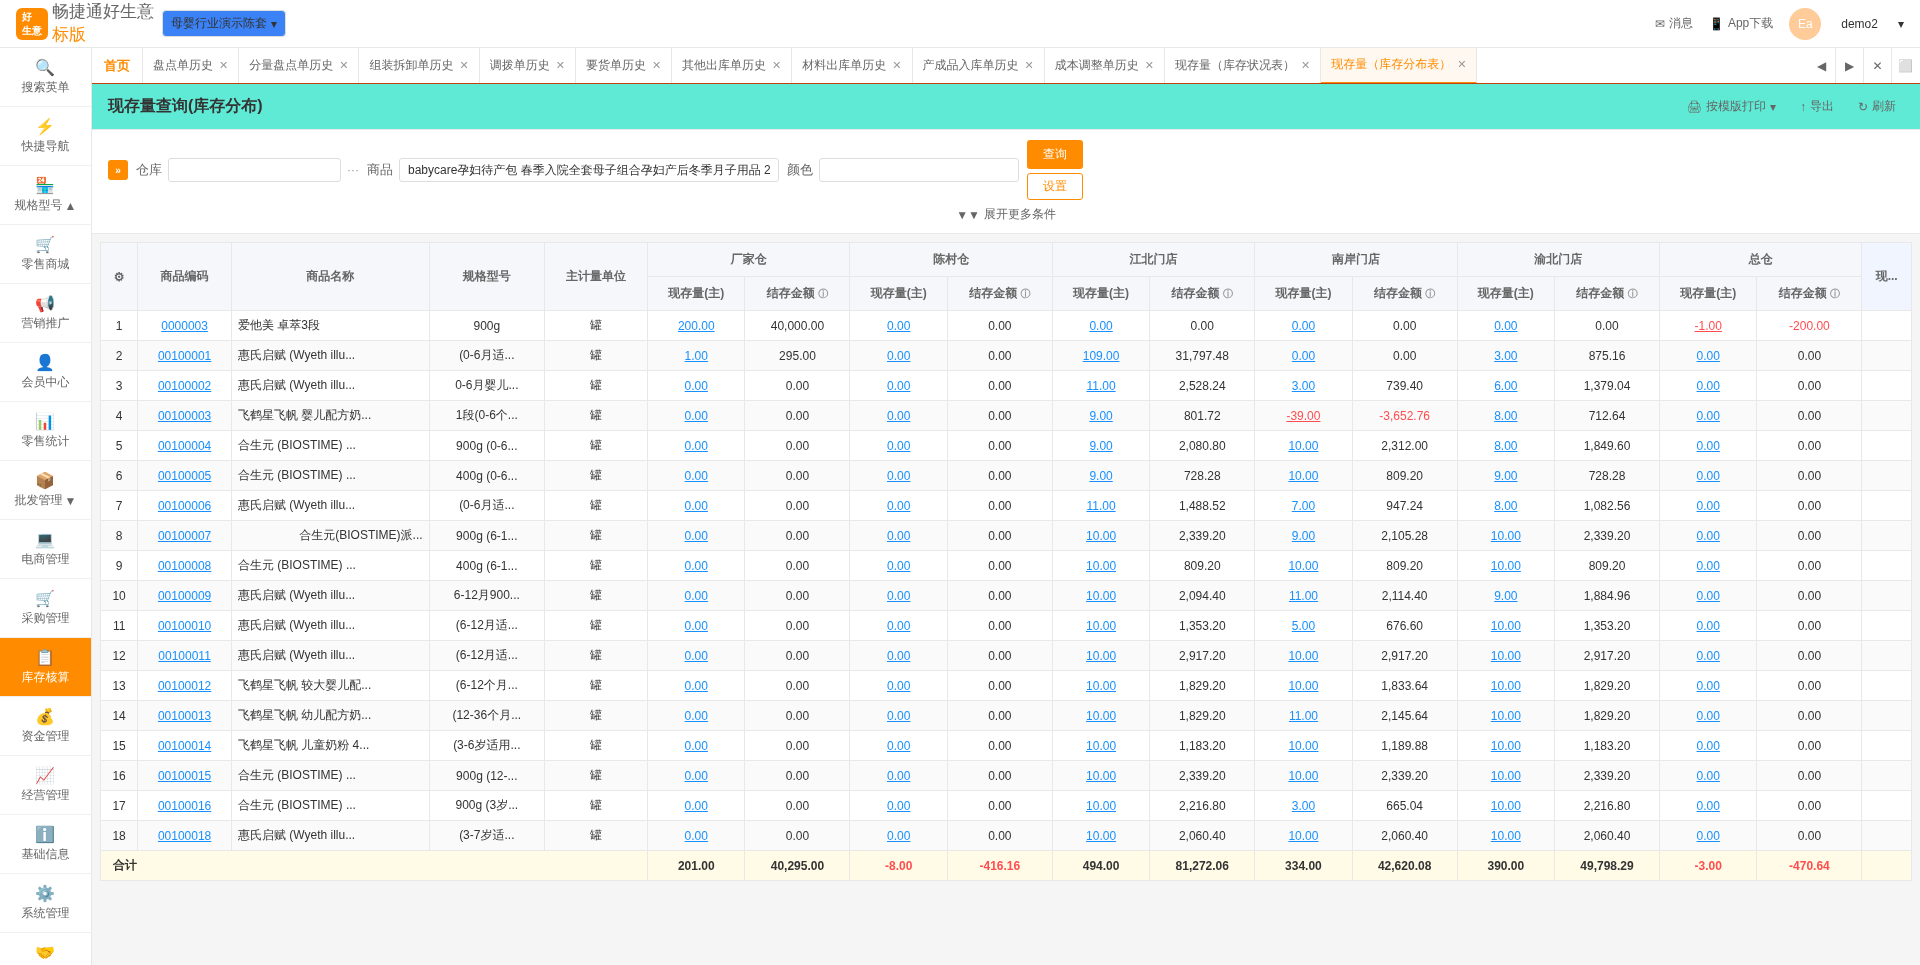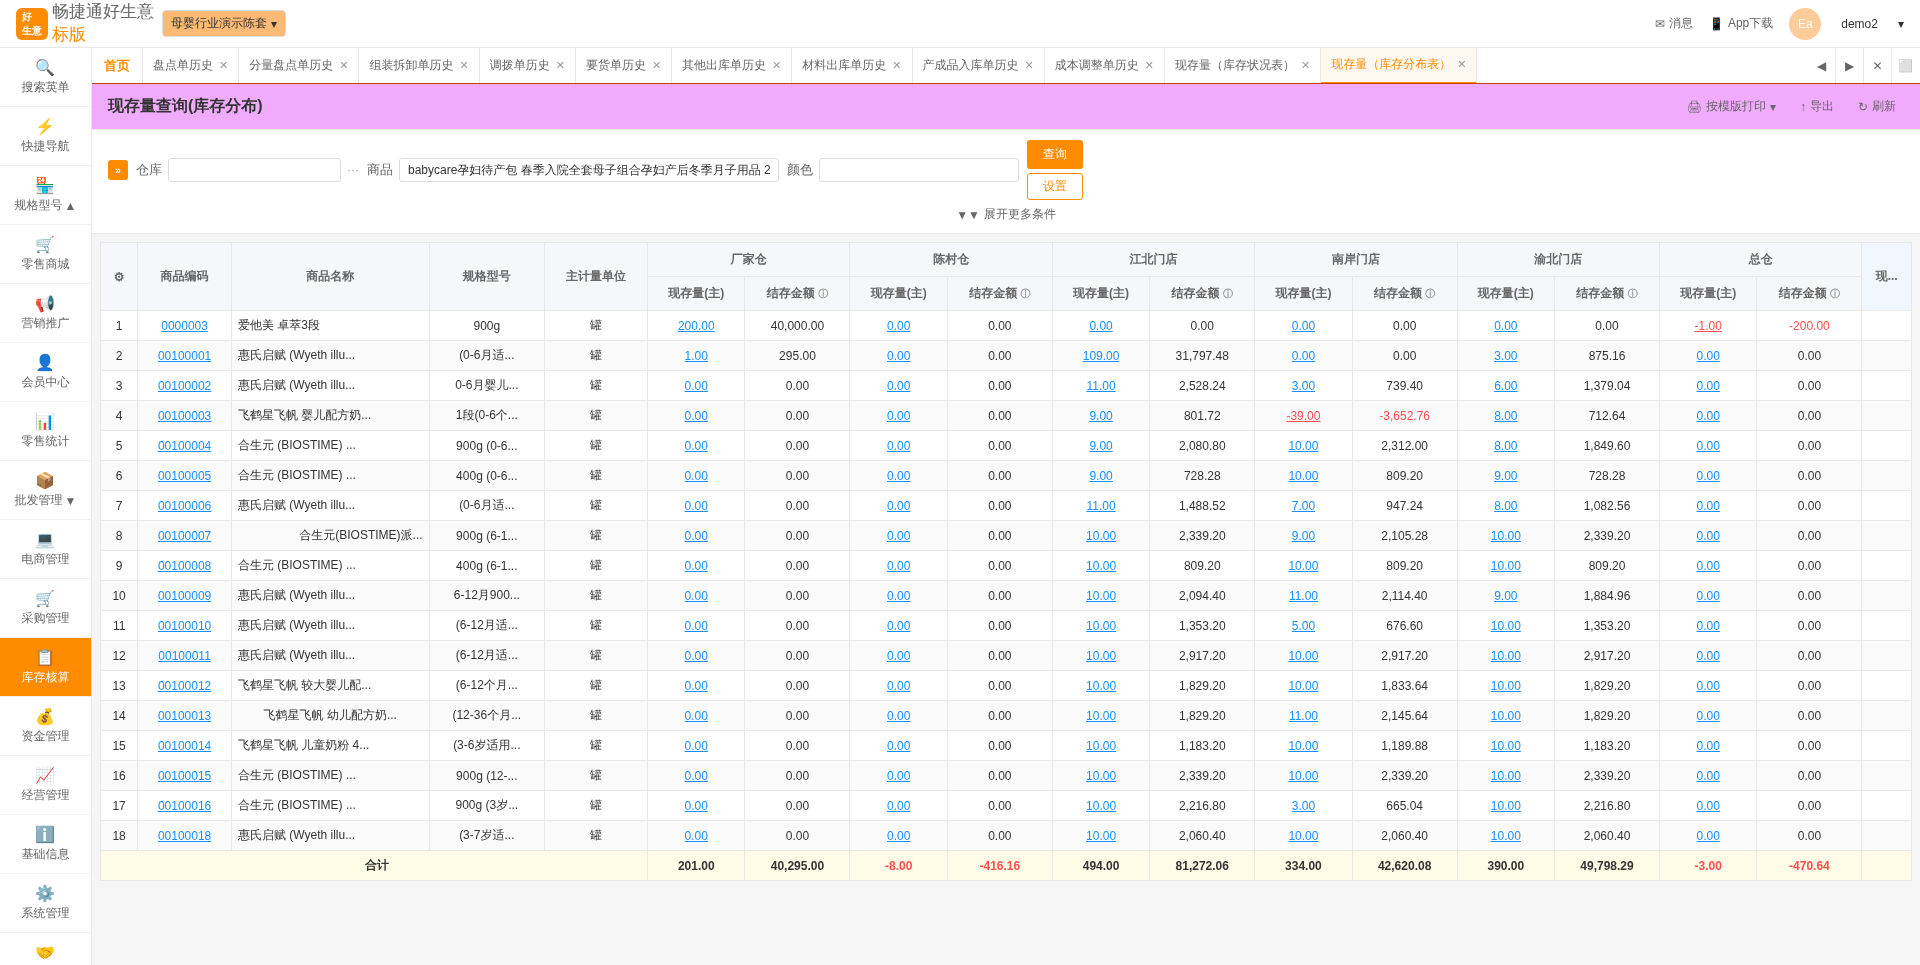--- a/index.html
+++ b/index.html
@@ -4,21 +4,21 @@
   <style>
     * { box-sizing: border-box; margin: 0; padding: 0; }
     body { font-family: 'Microsoft YaHei', Arial, sans-serif; font-size: 12px; background: #f5f5f5; color: #333; overflow: hidden; }
 
     
     .top-bar { display: flex; align-items: center; justify-content: space-between; background: #fff; height: 48px; padding: 0 16px; border-bottom: 1px solid #e8e8e8; }
     .top-bar-left { display: flex; align-items: center; gap: 8px; }
     .logo-area { display: flex; align-items: center; gap: 4px; }
     .logo-icon { width: 32px; height: 32px; background: #ff8c00; border-radius: 6px; display: flex; align-items: center; justify-content: center; color: #fff; font-size: 10px; font-weight: bold; }
     .logo-text { font-size: 17px; color: #666; line-height: 1.3; }
-    .industry-select { display: flex; align-items: center; gap: 4px; border: 1px solid #ddd; border-radius: 4px; padding: 4px 8px; cursor: pointer; background: #fdba74; color: #333; font-size: 12px; }
+    .industry-select { display: flex; align-items: center; gap: 4px; border: 1px solid #ddd; border-radius: 4px; padding: 4px 8px; cursor: pointer; background: #3b82f6; color: #333; font-size: 12px; }
     .top-bar-right { display: flex; align-items: center; gap: 16px; }
     .top-bar-btn { display: flex; align-items: center; gap: 4px; color: #666; cursor: pointer; font-size: 12px; }
     .user-area { display: flex; align-items: center; gap: 20px; cursor: pointer; }
     .user-avatar { width: 32px; height: 32px; border-radius: 50%; background: #ccc; overflow: hidden; }
 
     
     .layout { display: flex; height: calc(965px - 48px); }
 
     
     .sidebar { width: 92px; background: #fff; border-right: 1px solid #e8e8e8; display: flex; flex-direction: column; overflow-y: auto; flex-shrink: 0; }
@@ -28,21 +28,21 @@
     .sidebar-item-with-arrow { display: flex; align-items: center; justify-content: center; gap: 2px; }
 
     
     .tab-bar { display: flex; align-items: center; background: #fff; border-bottom: 1px solid #c2410c; height: 36px; overflow: hidden; }
     .tab-item { display: flex; align-items: center; padding: 0 10px; height: 36px; font-size: 12px; color: #666; cursor: pointer; white-space: nowrap; border-right: 1px solid #e8e8e8; flex-shrink: 0; }
     .tab-item.home { color: #ff8c00; font-weight: bold; font-size: 13px; padding: 0 12px; }
     .tab-item .close-icon { margin-left: 6px; color: #999; font-size: 11px; }
     .tab-nav-btn { width: 28px; height: 36px; display: flex; align-items: center; justify-content: center; cursor: pointer; color: #666; border-right: 1px solid #e8e8e8; flex-shrink: 0; }
     .tab-close-all { width: 28px; height: 36px; display: flex; align-items: center; justify-content: center; cursor: pointer; color: #666; border-right: 1px solid #e8e8e8; flex-shrink: 0; }
     .tab-expand { width: 28px; height: 36px; display: flex; align-items: center; justify-content: center; cursor: pointer; color: #666; flex-shrink: 0; }
-    .page-header { background: #f0abfc; padding: 10px 16px; border-bottom: 1px solid #e8e8e8; display: flex; align-items: center; justify-content: space-between; gap: 27px; }
+    .page-header { background: #5eead4; padding: 10px 16px; border-bottom: 1px solid #e8e8e8; display: flex; align-items: center; justify-content: space-between; gap: 27px; }
     .page-title { font-size: 16px; font-weight: bold; color: #333; }
     .page-actions { display: flex; gap: 8px; }
     .action-btn { display: flex; align-items: center; gap: 4px; padding: 4px 8px; border: none; background: none; cursor: pointer; color: #666; font-size: 12px; }
 
     
     .search-area { background: #fff; padding: 10px 16px; border-bottom: 1px solid #e8e8e8; }
     .search-row { display: flex; align-items: center; gap: 8px; flex-wrap: wrap; }
     .search-field { display: flex; align-items: center; gap: 6px; }
     .search-label { color: #666; font-size: 13px; white-space: nowrap; }
     .search-input { border: 1px solid #ddd; border-radius: 3px; padding: 4px 8px; font-size: 12px; min-width: 80px; }
@@ -589,21 +589,21 @@
       <td class="">1,833.64</td>
       <td><span class="num-link">10.00</span></td>
       <td>1,829.20</td>
       <td><span class="num-link">0.00</span></td>
       <td class="">0.00</td>
       <td></td>
     </tr>
             <tr>
       <td>14</td>
       <td><span class="num-link">00100013</span></td>
-      <td style="text-align:center; max-width:140px; overflow:hidden; text-overflow:ellipsis;">飞鹤星飞帆 幼儿配方奶...</td>
+      <td style="text-align:left; max-width:140px; overflow:hidden; text-overflow:ellipsis;">飞鹤星飞帆 幼儿配方奶...</td>
       <td>(12-36个月...</td>
       <td>罐</td>
       <td><span class="num-link">0.00</span></td>
       <td>0.00</td>
       <td><span class="num-link">0.00</span></td>
       <td>0.00</td>
       <td><span class="num-link">10.00</span></td>
       <td>1,829.20</td>
       <td><span class="num-link">11.00</span></td>
       <td class="">2,145.64</td>
@@ -689,21 +689,21 @@
       <td class="">2,060.40</td>
       <td><span class="num-link">10.00</span></td>
       <td>2,060.40</td>
       <td><span class="num-link">0.00</span></td>
       <td class="">0.00</td>
       <td></td>
     </tr>
           </tbody>
         <tfoot>
           <tr class="summary-row">
-            <td colspan="5" style="text-align:center; padding-left:12px;">合计</td>
+            <td colspan="5" style="text-align:left; padding-left:12px;">合计</td>
             <td>201.00</td>
             <td>40,295.00</td>
             <td class="neg" style="color:#ff4d4f">-8.00</td>
             <td class="neg" style="color:#ff4d4f">-416.16</td>
             <td>494.00</td>
             <td>81,272.06</td>
             <td>334.00</td>
             <td>42,620.08</td>
             <td>390.00</td>
             <td>49,798.29</td>

